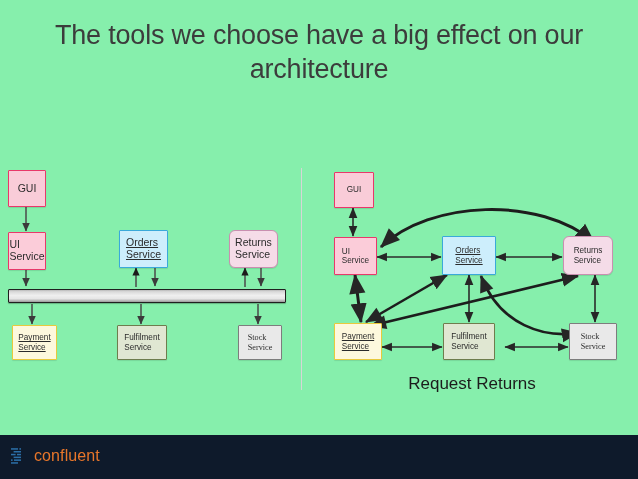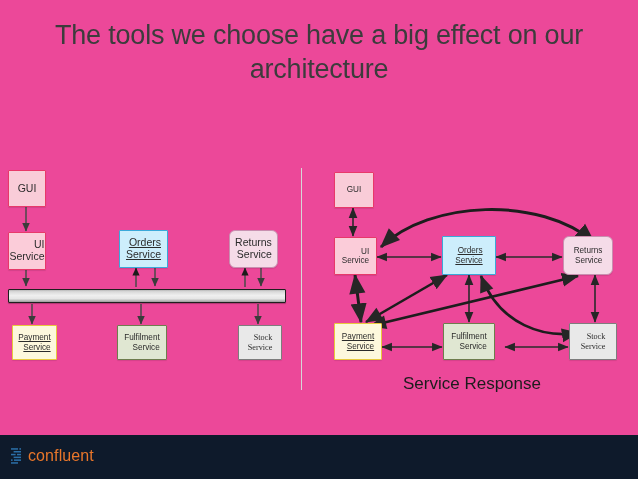--- a/index.html
+++ b/index.html
@@ -6,21 +6,21 @@
   html, body {
     margin: 0; padding: 0;
     width: 638px; height: 479px;
     background: #ffffff;
     font-family: "Liberation Sans", sans-serif;
     overflow: hidden;
   }
   #slide {
     position: relative;
     width: 638px; height: 479px;
-    background: #ec4899;
+    background: #86efac;
   }
 
   
   .title {
     position: absolute;
     left: 0; top: 18px;
     width: 638px;
     text-align: center;
     font-size: 27px;
     line-height: 34px;
@@ -41,21 +41,21 @@
     width: 1px; height: 222px;
     background: #d6d6d6;
   }
 
   
   .node {
     position: absolute;
     display: flex;
     align-items: center;
     justify-content: center;
-    text-align: right;
+    text-align: left;
     border: 1.5px solid #888;
     border-radius: 1px;
     color: #2b2b2b;
     line-height: 1.12;
     padding: 5px 2px;
     box-shadow: 0 1px 1px rgba(0,0,0,0.10);
     background: #fff;
     white-space: pre-line;
   }
   .node.gui      { background: #f9ccd8; border-color: #e8386a; }
@@ -105,21 +105,21 @@
     position: absolute;
     left: 0; bottom: 0;
     width: 638px; height: 44px;
     background: #0e1a2b;
   }
   .logo {
     position: absolute;
     left: 11px; top: 12px;
     display: flex;
     align-items: flex-start;
-    gap: 2px;
+    gap: 8px;
   }
   .logo-mark { width: 15px; height: 18px; display: block; }
   .logo-text {
     font-size: 16px;
     color: #e8762a;
     letter-spacing: 0.1px;
     font-weight: 400;
   }
 </style>
 </head>
@@ -230,21 +230,21 @@
 Service</div>
 
     <div class="node fulfil f9" style="left:443px; top:173px; width:52px; height:37px;">Fulfilment
 Service</div>
 
     <div class="node stock f9" style="left:569px; top:173px; width:48px; height:37px;">Stock
 Service</div>
 
   </div>
 
-  <div class="caption right">Service Response</div>
+  <div class="caption right">Request Returns</div>
 
   <div class="footer">
     <div class="logo">
       <svg class="logo-mark" viewBox="0 0 15 18">
         <g fill="#2b6fa8">
           <rect x="0" y="1.2" width="7" height="1.5"></rect>
           <rect x="8.4" y="1.2" width="1.6" height="1.5"></rect>
           <rect x="2.6" y="4.0" width="7.4" height="1.5"></rect>
           <rect x="0" y="6.8" width="4.6" height="1.5"></rect>
           <rect x="6.0" y="6.8" width="4.0" height="1.5"></rect>

